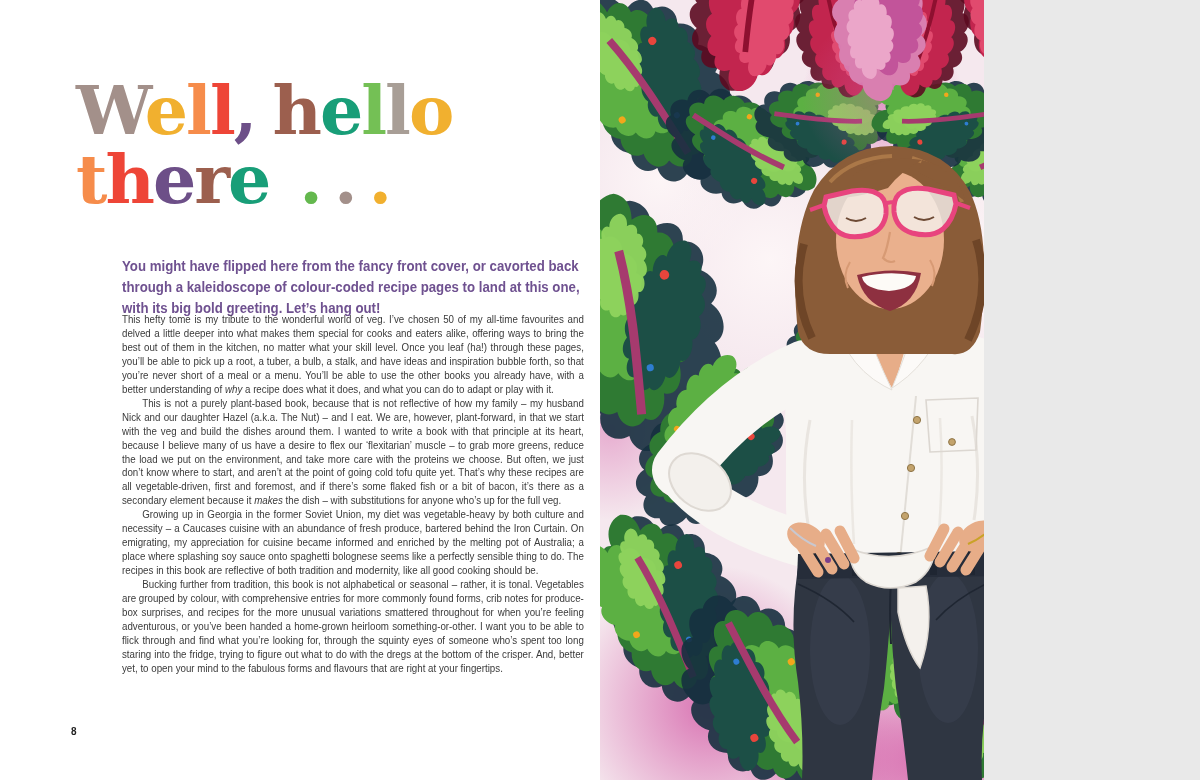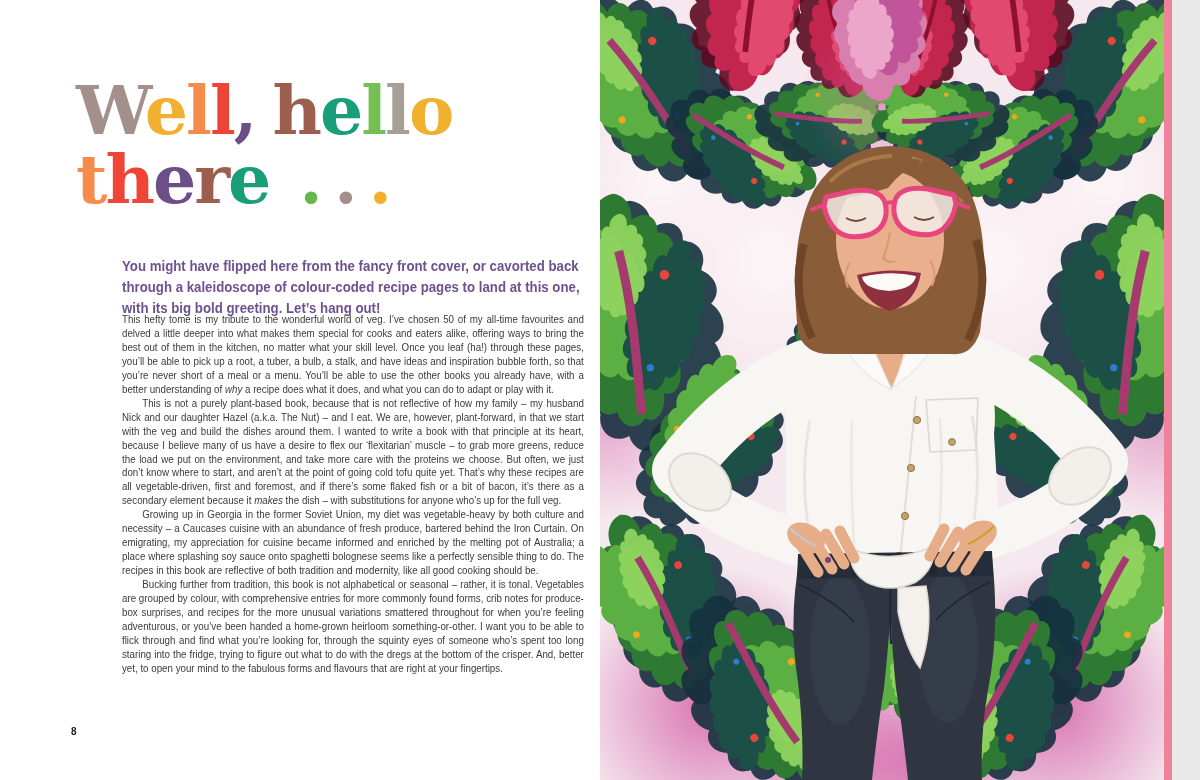--- a/index.html
+++ b/index.html
@@ -1,16 +1,16 @@
 <!DOCTYPE html>
 <html><head>
 <meta charset="utf-8">
 <style>
   html,body{margin:0;padding:0;background:#e9e9e9;}
-  .page{position:relative;width:1172px;height:780px;background:#ffffff;overflow:hidden;
+  .page{position:relative;width:984px;height:780px;background:#ffffff;overflow:hidden;
         font-family:"Liberation Sans",sans-serif;}
   
   .title{position:absolute;left:76px;top:30px;
          font-family:"DejaVu Serif","Liberation Serif",serif;font-weight:bold;
          font-size:68px;line-height:69px;letter-spacing:-2px;white-space:nowrap;}
   .title .sp{display:inline-block;width:17px;}
   .title .dot{margin-left:13px;}
   .intro{position:absolute;left:122px;top:242px;width:512px;
          font-weight:bold;font-size:14.4px;line-height:1.43;color:#6f5190;
          transform:scaleX(0.92);transform-origin:left top;}

